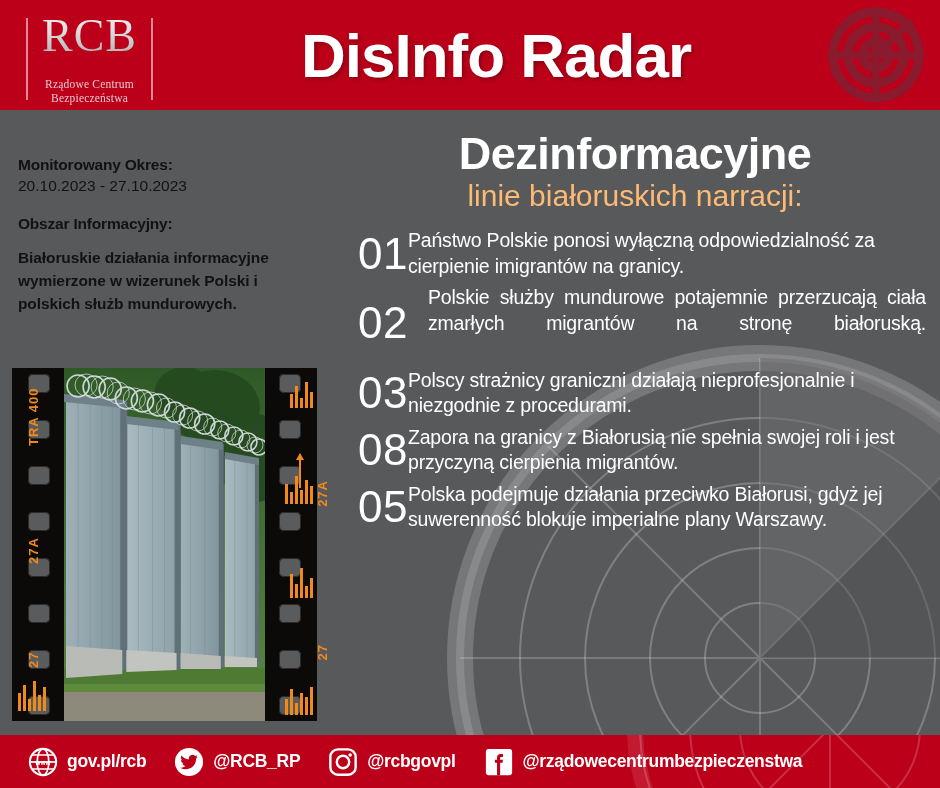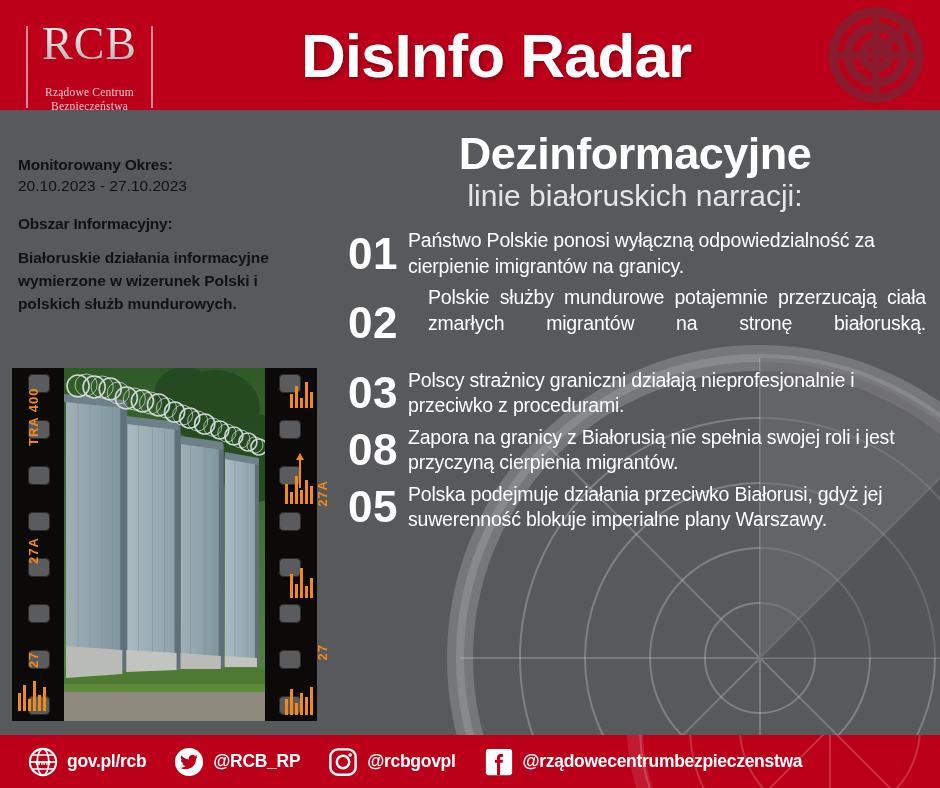--- a/index.html
+++ b/index.html
@@ -11,21 +11,21 @@
     position:relative;
   }
   #page { position:relative; width:940px; height:788px; overflow:hidden; background:#58595b; }
 
   
   .header {
     position:absolute; top:0; left:0; width:940px; height:110px;
     background:#bc0019; overflow:hidden;
   }
   .logo-block {
-    position:absolute; left:26px; top:22px; height:90px;
+    position:absolute; left:26px; top:14px; height:90px;
     display:flex; align-items:center;
   }
   .logo-rule { width:2px; height:82px; background:#e7b9c0; opacity:.75; }
   .logo-inner {
     display:flex; flex-direction:column; align-items:center;
     justify-content:center; padding:0 14px; height:82px;
   }
   .logo-rcb {
     font-family:"Liberation Serif", serif;
     font-size:46px; line-height:46px; font-weight:400;
@@ -119,29 +119,29 @@
   
   .right-col {
     position:absolute; left:334px; top:110px; width:606px; height:625px;
     padding:18px 8px 0 4px;
   }
   .title-main {
     font-size:45px; font-weight:bold; color:#ffffff;
     text-align:center; line-height:52px; letter-spacing:-.5px;
   }
   .title-sub {
-    font-size:30px; font-weight:400; color:#e5e5e5;
+    font-size:30px; font-weight:400; color:#fdba74;
     text-align:center; line-height:36px; margin-top:-2px;
   }
 
   .items { margin-top:14px; }
   .item { display:flex; align-items:center; margin-bottom:6px; }
   .item-num {
-    flex:0 0 70px; text-align:left; padding-left:10px;
-    font-size:44px; font-weight:700; color:#ffffff; line-height:48px;
+    flex:0 0 70px; text-align:right; padding-left:10px;
+    font-size:44px; font-weight:400; color:#ffffff; line-height:48px;
     letter-spacing:.5px;
   }
   .item-text {
     flex:1 1 auto; color:#ffffff; font-weight:normal;
     font-size:19.5px; line-height:25.5px; letter-spacing:-.2px;
     padding-right:6px;
   }
   .item-text.justify { text-align:justify;margin-left:20px; }
   .item-text.justify:after { content:""; display:inline-block; width:100%; }
 
@@ -410,21 +410,21 @@
       <div class="item">
         <div class="item-num">01</div>
         <div class="item-text">Państwo Polskie ponosi wyłączną odpowiedzialność za cierpienie imigrantów na granicy.</div>
       </div>
       <div class="item">
         <div class="item-num">02</div>
         <div class="item-text justify">Polskie służby mundurowe potajemnie przerzucają ciała zmarłych migrantów na stronę białoruską.</div>
       </div>
       <div class="item">
         <div class="item-num">03</div>
-        <div class="item-text">Polscy strażnicy graniczni działają nieprofesjonalnie i przeciwko z procedurami.</div>
+        <div class="item-text">Polscy strażnicy graniczni działają nieprofesjonalnie i niezgodnie z procedurami.</div>
       </div>
       <div class="item">
         <div class="item-num">08</div>
         <div class="item-text">Zapora na granicy z Białorusią nie spełnia swojej roli i jest przyczyną cierpienia migrantów.</div>
       </div>
       <div class="item">
         <div class="item-num">05</div>
         <div class="item-text">Polska podejmuje działania przeciwko Białorusi, gdyż jej suwerenność blokuje imperialne plany Warszawy.</div>
       </div>
     </div>

